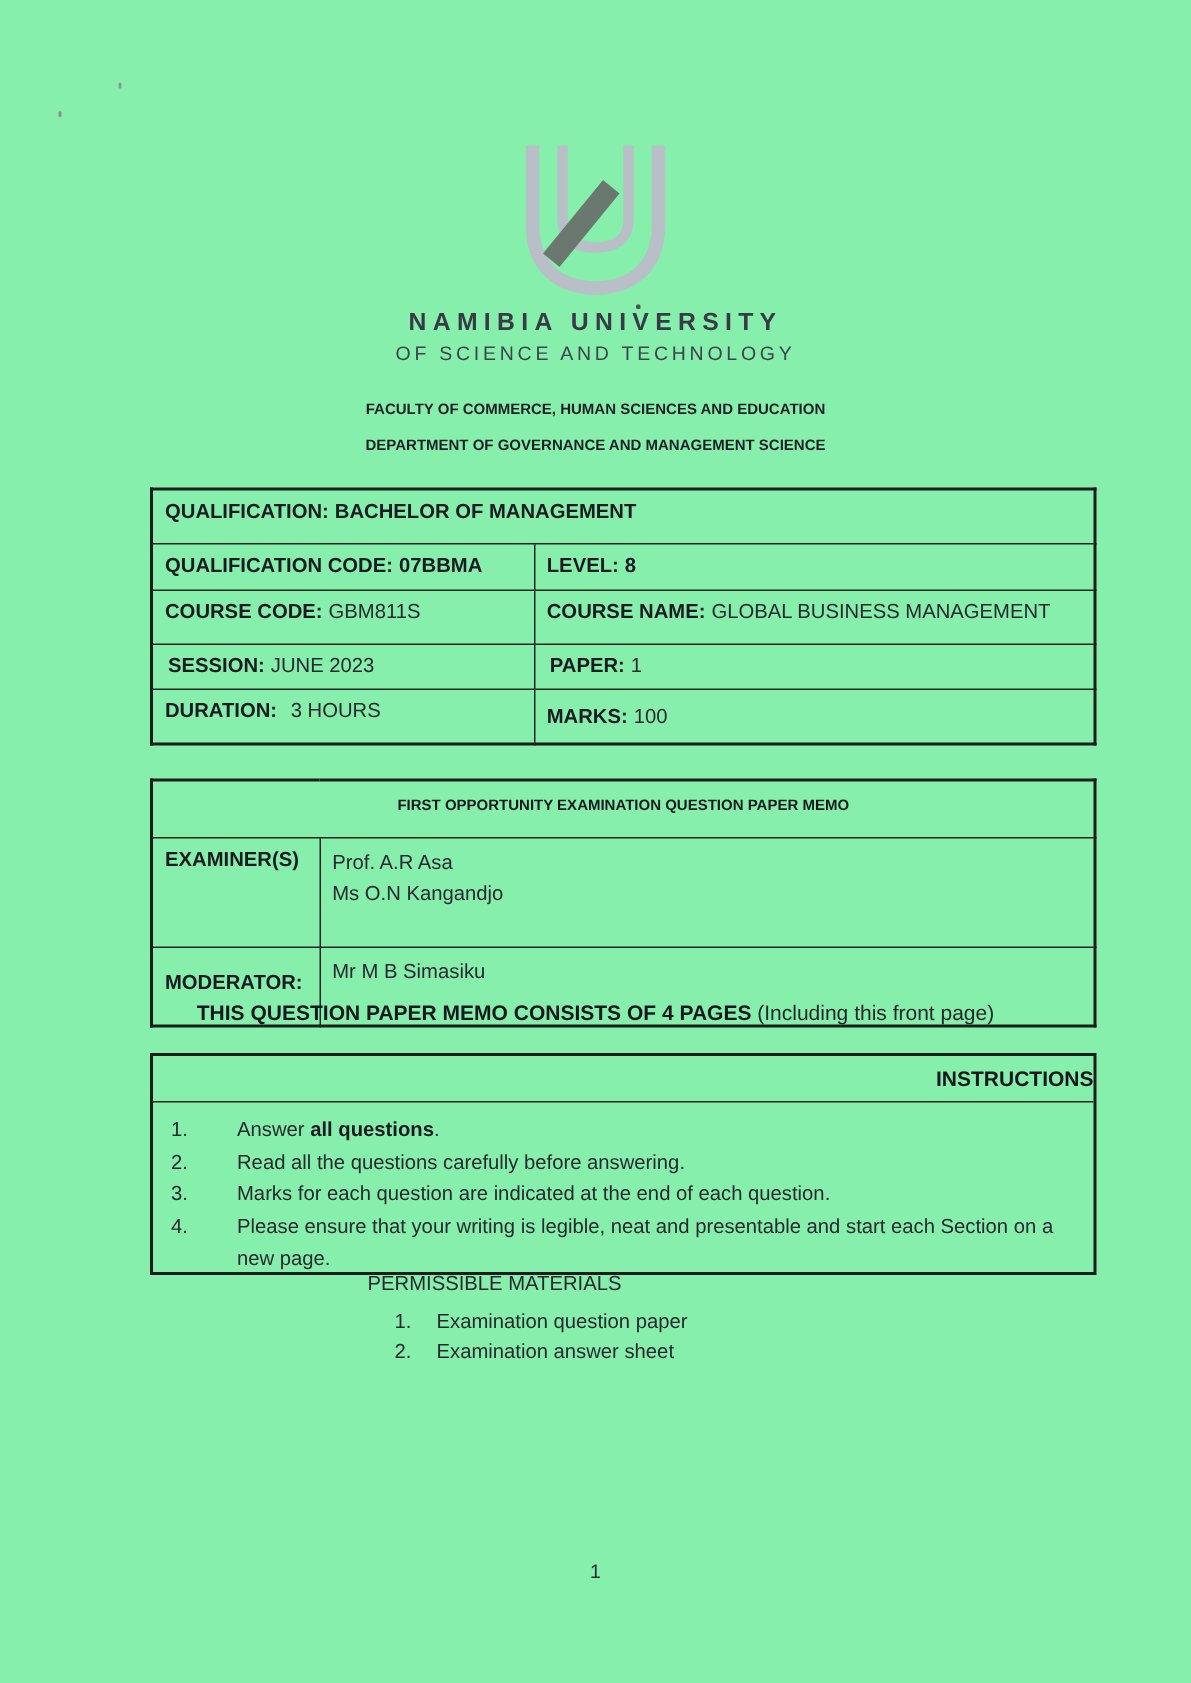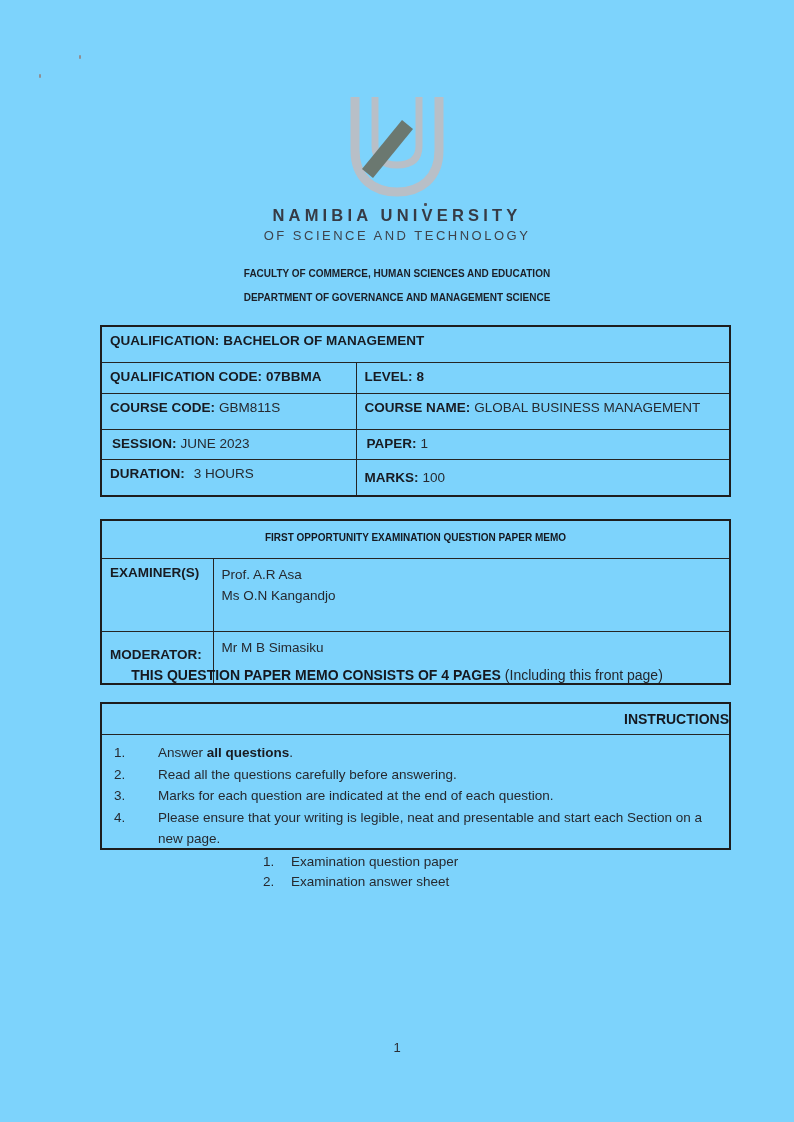--- a/index.html
+++ b/index.html
@@ -1,19 +1,19 @@
 <!DOCTYPE html>
 <html><head>
 <meta charset="utf-8">
 <style>
   html,body{margin:0;padding:0;background:#ffffff;}
   .page{
     position:relative;
     width:794px;height:1122px;
-    background:#7dd3fc;
+    background:#86efac;
     font-family:"Liberation Sans", sans-serif;
     color:#24272e;
     overflow:hidden;
   }
   .abs{position:absolute;}
   .center{left:0;width:794px;text-align:center;}
 
   
   .speck{position:absolute;background:#8f8f93;border-radius:1px;}
 
@@ -215,20 +215,21 @@
         <span>Marks for each question are indicated at the end of each question.</span>
       </div>
       <div class="instr-item">
         <span>4.</span>
         <span>Please ensure that your writing is legible, neat and presentable and start each Section on a new page.</span>
       </div>
     </div>
   </div>
 
   <div class="permissible">
+    <div class="perm-title">PERMISSIBLE MATERIALS</div>
     <div class="perm-items">
       <div class="perm-item">
         <span>1.</span>
         <span>Examination question paper</span>
       </div>
       <div class="perm-item">
         <span>2.</span>
         <span>Examination answer sheet</span>
       </div>
     </div>

